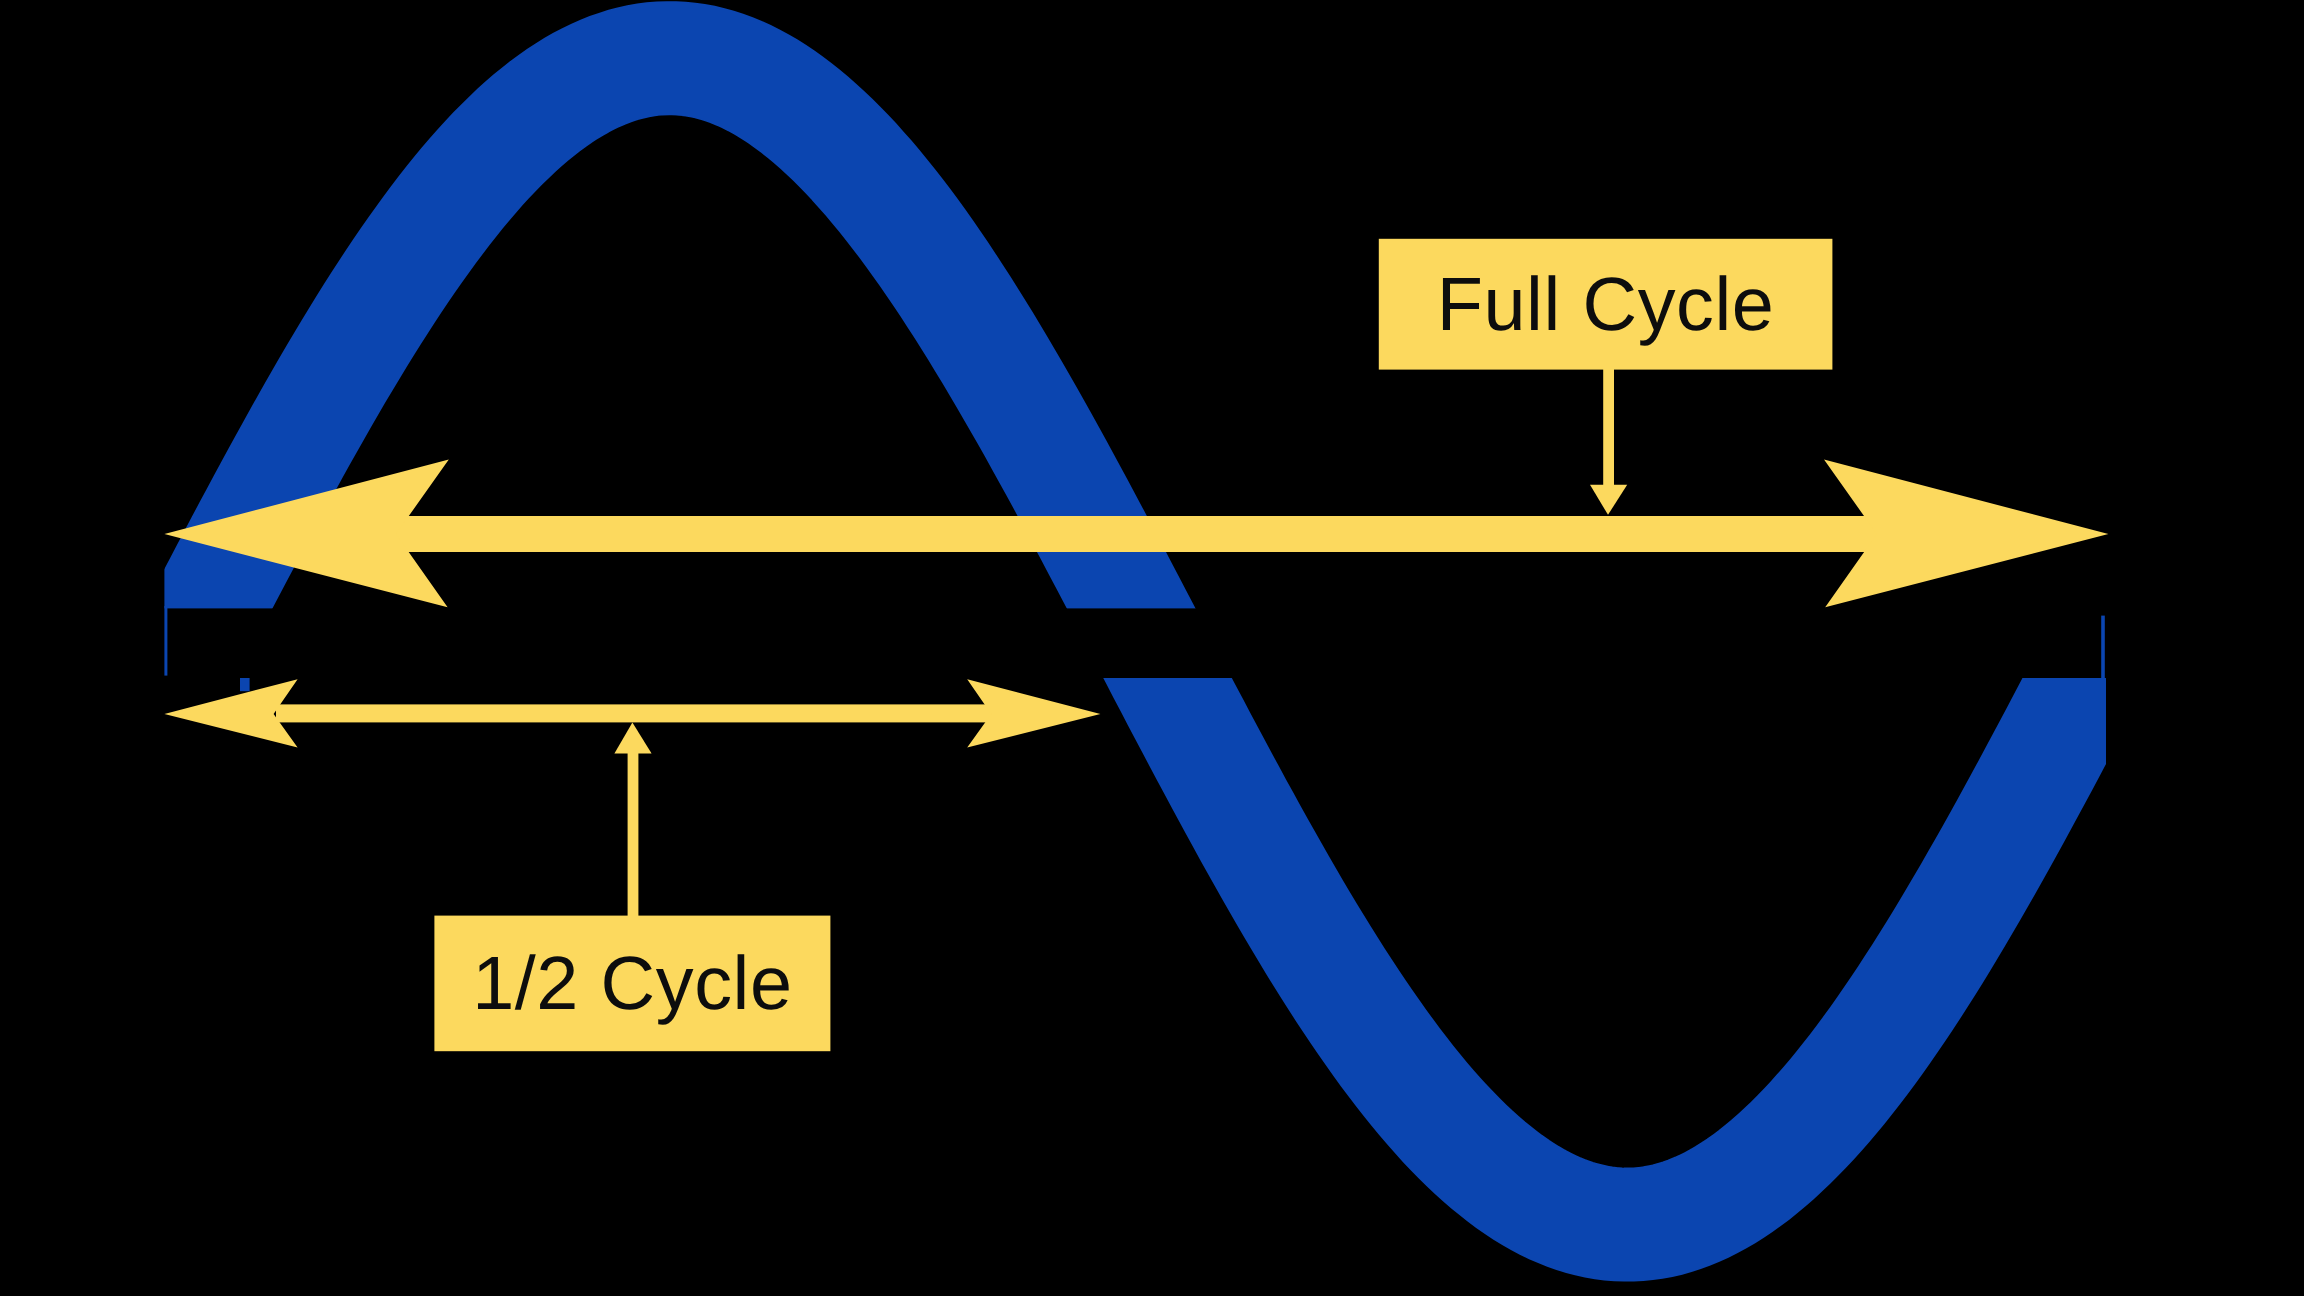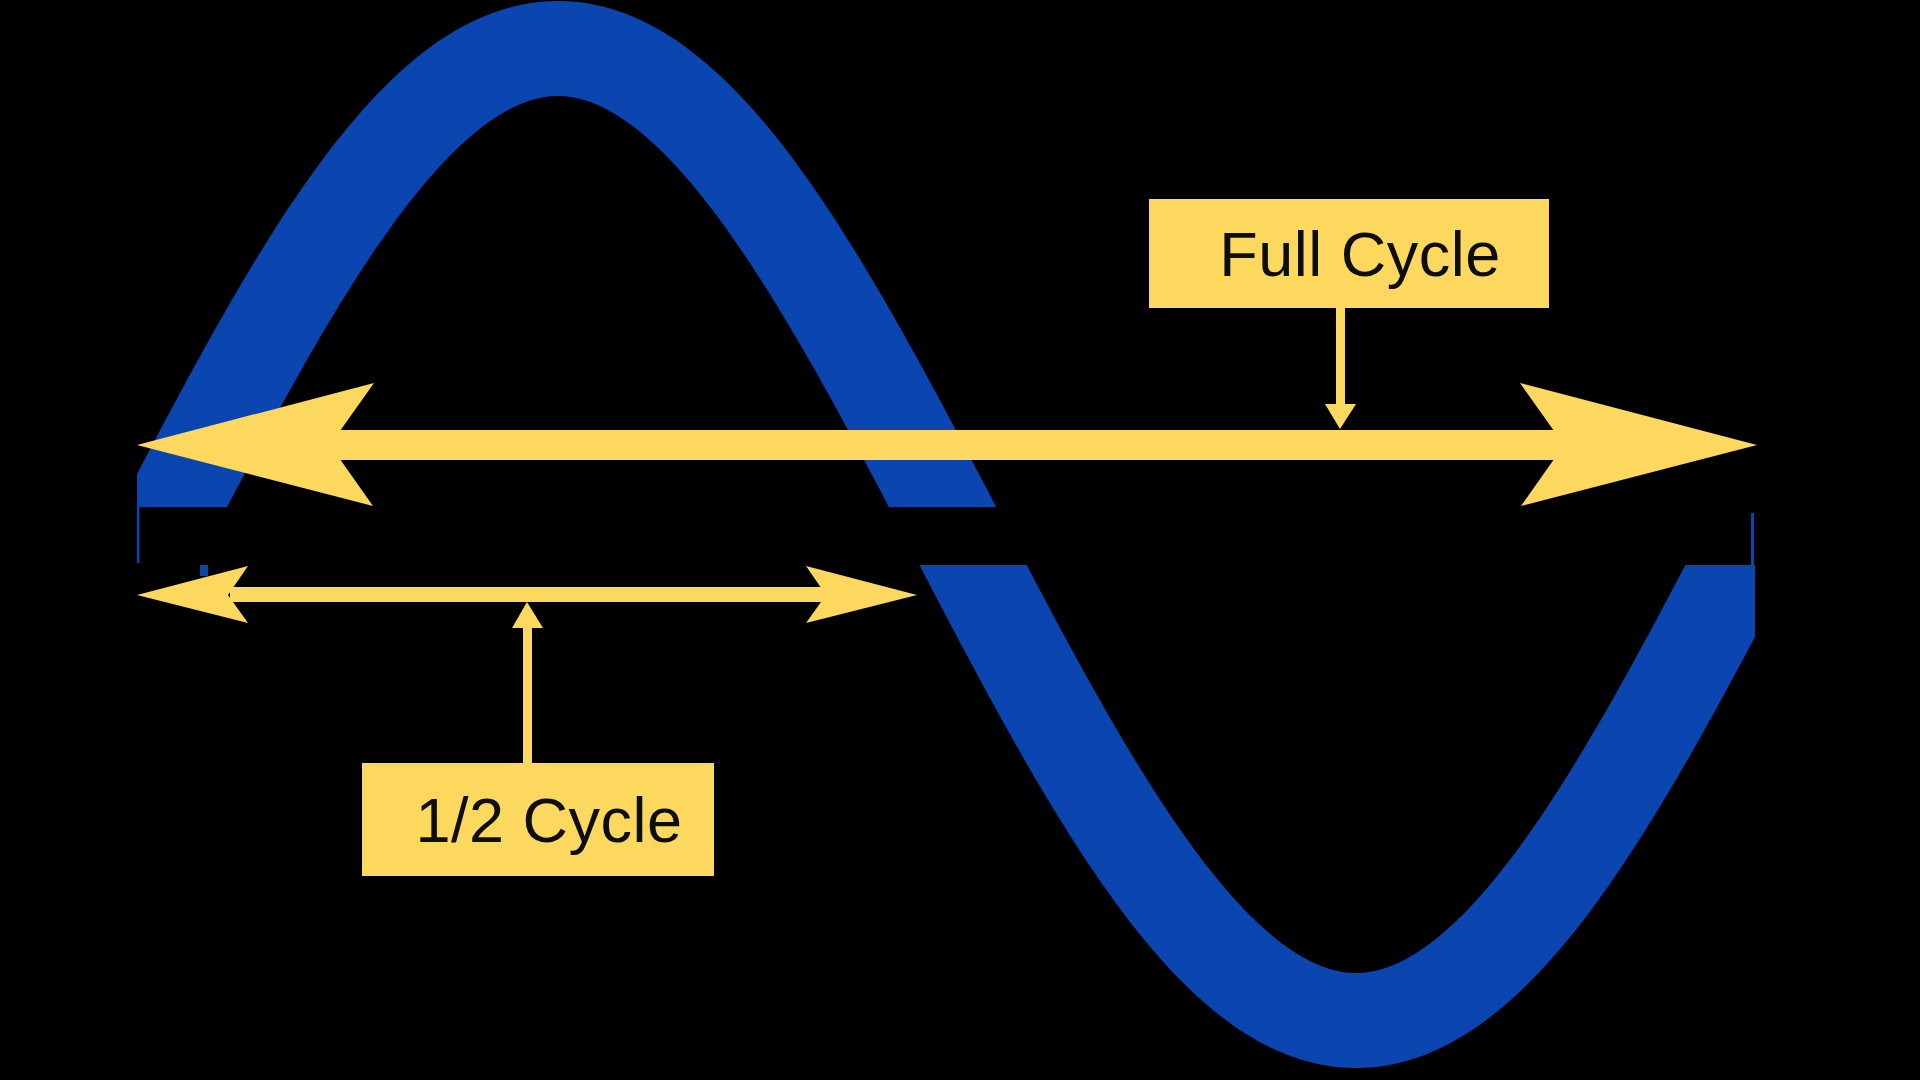--- a/index.html
+++ b/index.html
@@ -28,21 +28,20 @@
     display: flex;
     align-items: center;
     justify-content: center;
     background: var(--accent, #FCD95E);
     color: var(--label-text, #0d0d0d);
     font-size: 63px;
     font-weight: 500;
     letter-spacing: 0.5px;
     white-space: nowrap;
     user-select: none;
-    padding-left: 22px;
   }
   #full-cycle-label {
     left: 1149px;
     top: 199px;
     width: 378px;
     height: 109px;
   }
   #half-cycle-label {
     left: 362px;
     top: 763px;

